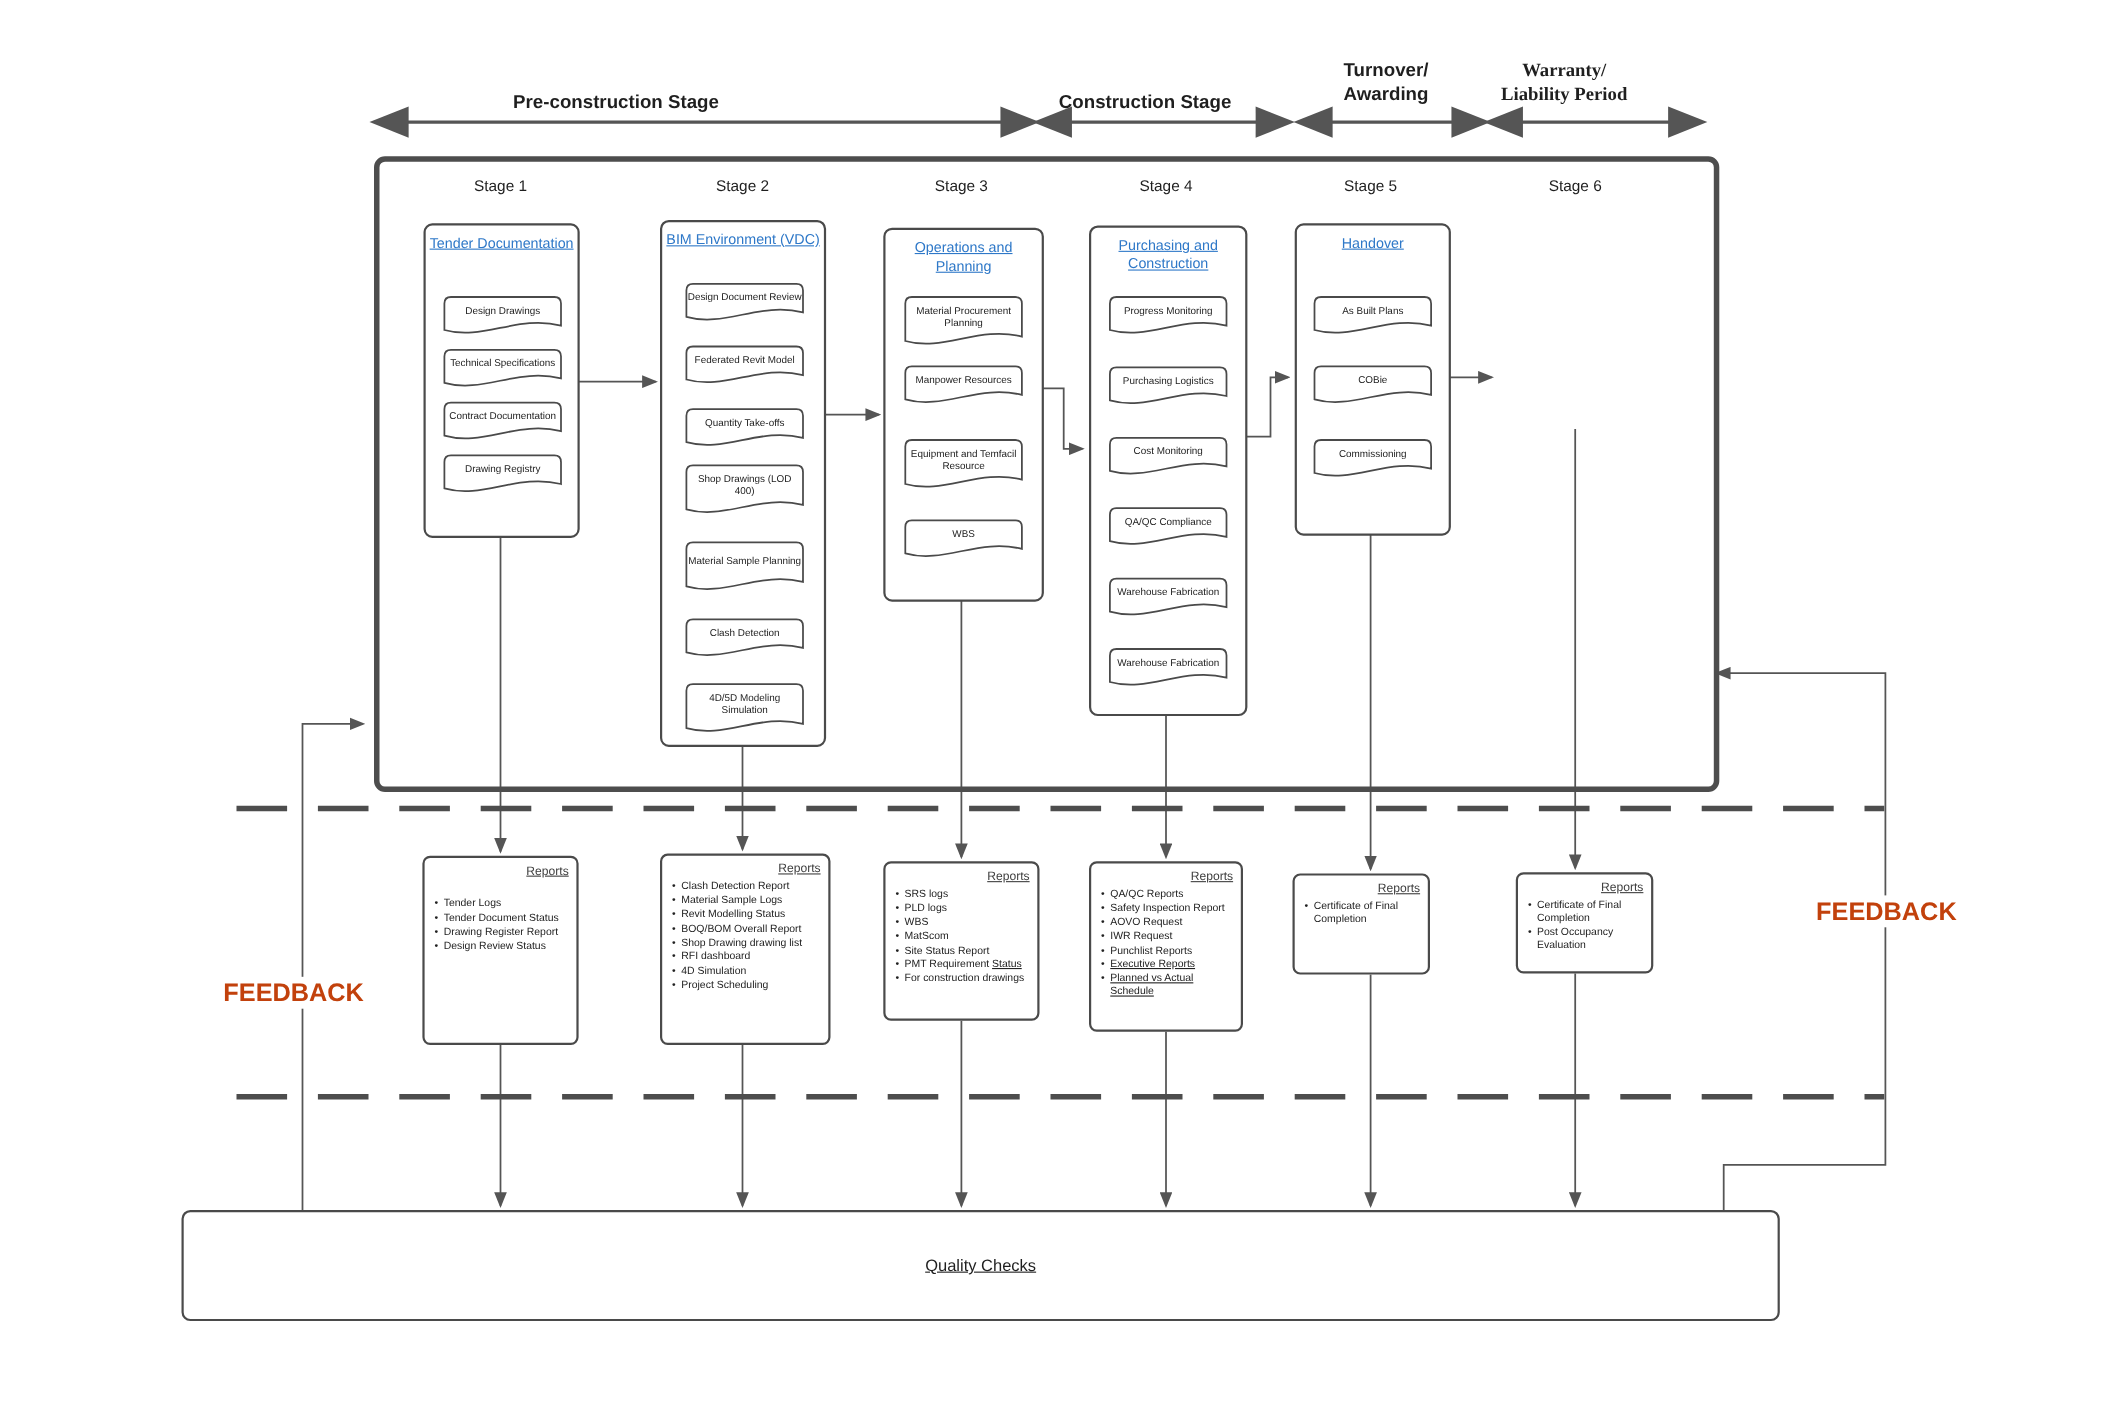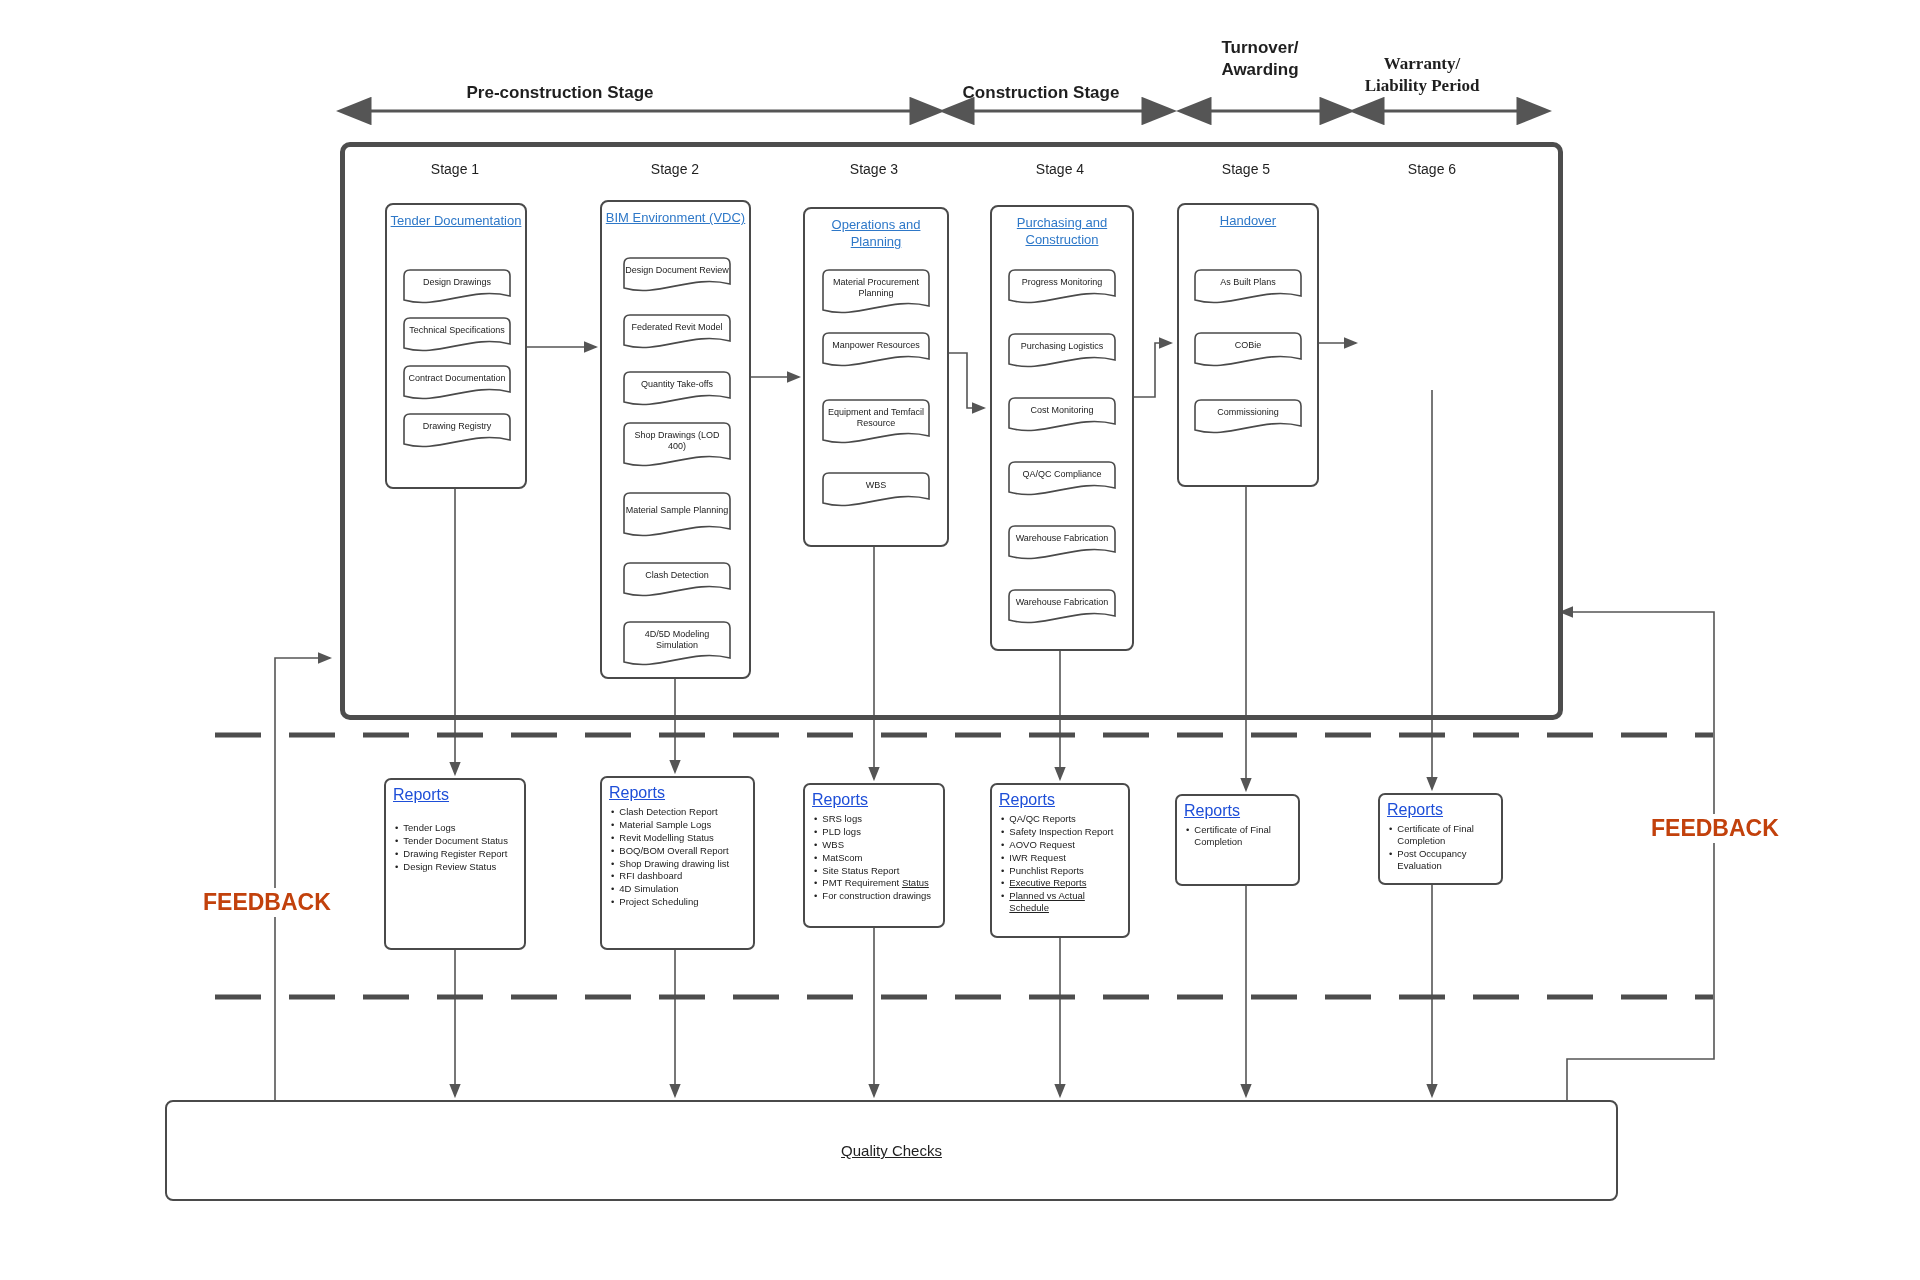--- a/index.html
+++ b/index.html
@@ -15,21 +15,21 @@
   .stage-box{position:absolute;background:#fff;border:2px solid #4a4a4a;border-radius:8px;}
   .stage-title{position:absolute;left:0;top:8px;width:100%;text-align:center;font-size:13px;
                color:#2E78C8;text-decoration:underline;line-height:1.3;}
   .doc{position:absolute;}
   .doc svg{position:absolute;left:0;top:0;}
   .doc .doc-label{position:absolute;left:4px;right:4px;top:0;bottom:9px;display:flex;
                   align-items:center;justify-content:center;text-align:center;
                   font-size:9px;line-height:1.2;color:#222;}
   .reports-box{position:absolute;background:#fff;border:2px solid #4a4a4a;border-radius:7px;
                box-sizing:border-box;padding:6px 7px 4px 7px;}
-  .reports-title{text-align:left;font-size:16px;text-decoration:underline;color:#1d4ed8;}
+  .reports-title{text-align:right;font-size:11px;text-decoration:underline;color:#404040;}
   .reports-list{margin:4px 0 0 0;padding:0;list-style:none;}
   .reports-list li{display:flex;gap:5px;font-size:9.5px;line-height:1.25;color:#222;margin:0 0 1px 2px;}
   .reports-list li .blt{flex:0 0 auto;}
   .u{text-decoration:underline;}
   .gap-after-title{margin-top:18px;}
   .quality-box{position:absolute;left:165px;top:1100px;width:1449px;height:97px;
                border:2px solid #4a4a4a;border-radius:8px;background:#fff;
                display:flex;align-items:center;justify-content:center;}
   .quality-label{font-size:15px;text-decoration:underline;color:#1f1f1f;}
   .feedback-label{position:absolute;font-size:23px;font-weight:bold;color:#c2410c;
@@ -78,21 +78,21 @@
   <div class="container-box"></div>
 
   <div class="quality-box">
     <span class="quality-label">Quality Checks</span>
   </div>
 
   <div class="feedback-label" style="left:200px;top:888px;">FEEDBACK</div>
   <div class="feedback-label" style="left:1648px;top:814px;">FEEDBACK</div>
 <div class="phase-label" style="left: 410px; top: 82px; width: 300px;">Pre-construction Stage</div>
     <div class="phase-label" style="left: 891px; top: 82px; width: 300px;">Construction Stage</div>
-    <div class="phase-label" style="left: 1160px; top: 37px; width: 200px; text-align: center;">Turnover/
+    <div class="phase-label" style="left: 1160px; top: 53px; width: 200px; text-align: center;">Turnover/
 Awarding</div>
     <div class="phase-label" style="left: 1312px; top: 53px; width: 220px; font-family: Liberation Serif, serif;">Warranty/
 Liability Period</div>
     <div class="stage-label" style="left: 375px; top: 161px; width: 160px;">Stage 1</div>
     <div class="stage-box" style="left: 385px; top: 203px; width: 138px; height: 282px;">
       <div class="stage-title">Tender Documentation</div>
       <div class="doc" style="left: 14px; top: 62px; width: 112px; height: 40px;">
         <svg width="112" height="46" viewBox="0 0 112 46">
           <path d="M3 9 Q3 3 9 3 L 103 3 Q 109 3 109 9 L 109 29 C 69.4 19 38.1 43 3 33 Z" fill="#fff" stroke="#4a4a4a" stroke-width="1.6"></path>
         </svg>

